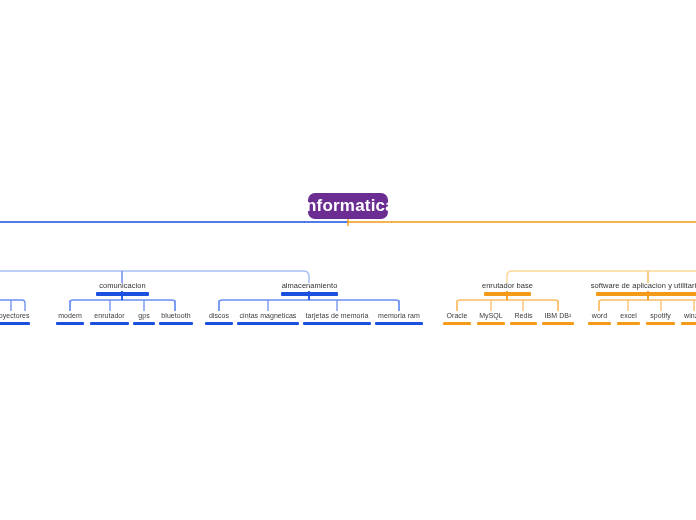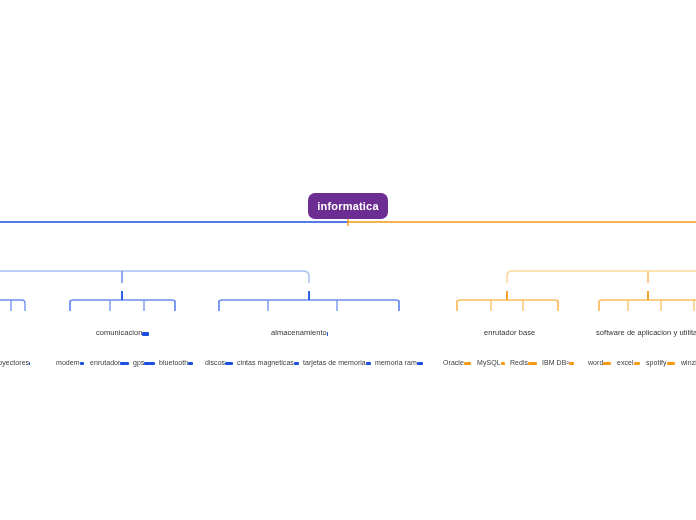--- a/index.html
+++ b/index.html
@@ -28,37 +28,36 @@
 
   
   .root-node {
     position: absolute;
     display: flex;
     align-items: center;
     justify-content: center;
     background: #6b2d91;
     color: #ffffff;
     border-radius: 7px;
-    font-size: 11px;
+    font-size: 17px;
     font-weight: bold;
     letter-spacing: .2px;
     white-space: nowrap;
     box-sizing: border-box;
     padding: 0 14px;
   }
 
   
   .node {
     position: absolute;
     box-sizing: border-box;
     display: flex;
-    flex-direction: row;
+    flex-direction: column;
     align-items: center;
-    justify-content: space-between;
-    margin-top: 47px;
+    justify-content: flex-end;
   }
   .node .lbl {
     font-size: 7px;
     color: #3b3b3b;
     white-space: nowrap;
     line-height: 9px;
     letter-spacing: .05px;
   }
   .node .bar {
     margin-top: 2px;
@@ -131,21 +130,21 @@
 
   <div class="root-node" style="left:308px; top:193px; width:80px; height:26px;">
     <span>informatica</span>
   </div>
 
   <div class="node branch blue" style="left:96px; top:281px; width:53px;">
     <span class="lbl">comunicacion</span>
     <span class="bar"></span>
   </div>
 
-  <div class="node branch blue" style="left:271px; top:281px; width:57px;">
+  <div class="node branch blue" style="left:281px; top:281px; width:57px;">
     <span class="lbl">almacenamiento</span>
     <span class="bar"></span>
   </div>
 
   <div class="node branch orange" style="left:484px; top:281px; width:47px;">
     <span class="lbl">enrutador base</span>
     <span class="bar"></span>
   </div>
 
   <div class="node branch orange" style="left:596px; top:281px; width:103px;">

